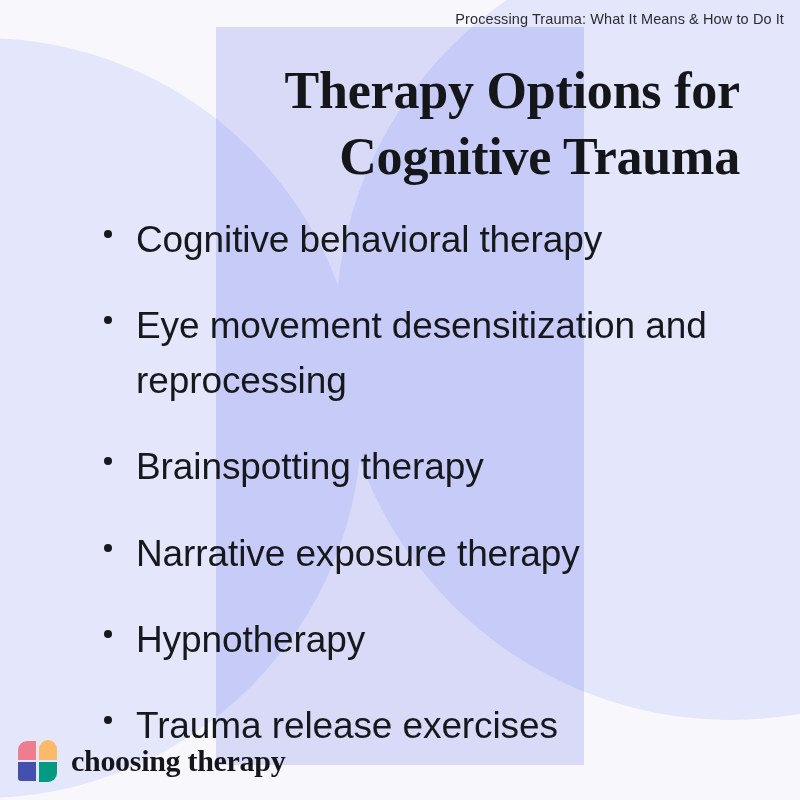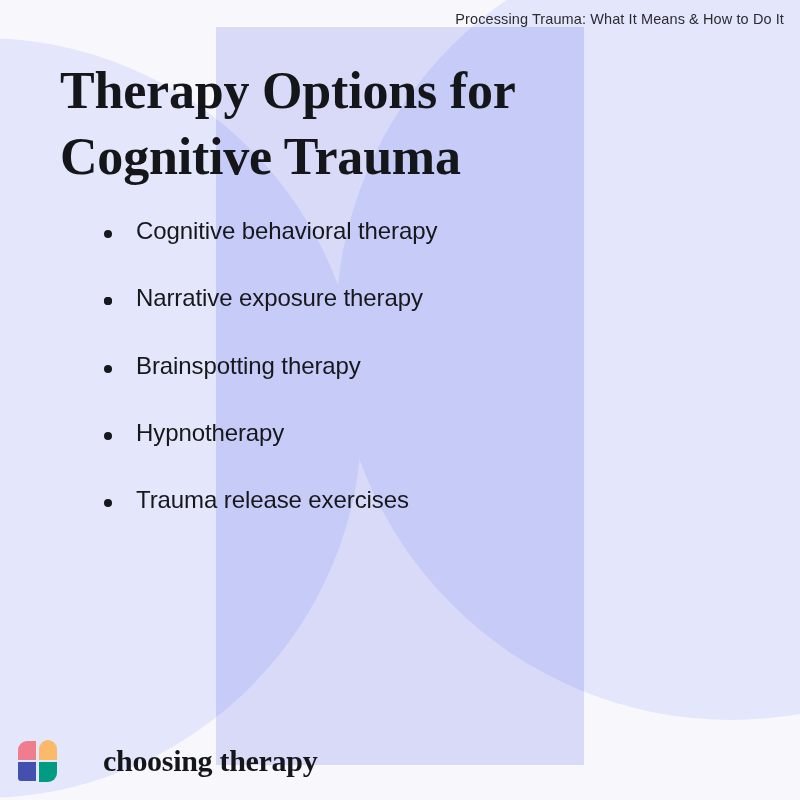--- a/index.html
+++ b/index.html
@@ -68,42 +68,42 @@
     font-size: 14.5px;
     color: #2b2b33;
     letter-spacing: 0.1px;
     white-space: nowrap;
   }
   .headline {
     position: absolute;
     top: 58px;
     left: 60px;
     width: 680px;
-    text-align: left;
+    text-align: right;
     font-family: "Liberation Serif", "DejaVu Serif", serif;
     font-weight: bold;
     font-size: 52px;
     line-height: 1.26;
     color: #15161a;
     letter-spacing: -0.2px;
   }
   .bullets {
     position: absolute;
     top: 213px;
     left: 96px;
     width: 640px;
     margin: 0;
     padding: 0;
     list-style: none;
   }
   .bullet {
     position: relative;
     padding-left: 40px;
     margin-bottom: 32px;
-    font-size: 24px;
+    font-size: 37px;
     line-height: 1.47;
     color: #17181c;
     letter-spacing: -0.1px;
   }
   .bullet .dot {
     position: absolute;
     left: 8px;
     top: 17px;
     width: 8px;
     height: 8px;
@@ -135,21 +135,20 @@
   .q-tr { left: 21px; top: 0;    background: #fbb96a; border-radius: 9px 9px 0 0; height: 20px; }
   .q-bl { left: 0;    top: 22px; background: #4450af; border-radius: 0 0 0 3px; }
   .q-br { left: 21px; top: 22px; background: #009b82; border-radius: 0 0 9px 0; height: 20px; }
   .logo-word {
     font-family: "Liberation Serif", "DejaVu Serif", serif;
     font-size: 30px;
     font-weight: 600;
     color: #15161a;
     letter-spacing: -0.3px;
     white-space: nowrap;
-    margin-left: 32px;
   }
 </style>
 </head>
 <body>
 
 <div id="canvas">
 
   <div class="bg-layer">
     <div class="bg-circle-left"></div>
     <div class="bg-circle-right"></div>
@@ -165,28 +164,29 @@
       <div>Cognitive Trauma</div>
     </div>
 
     <ul class="bullets">
       <li class="bullet">
         <span class="dot"></span>
         <span>Cognitive behavioral therapy</span>
       </li>
       <li class="bullet">
         <span class="dot"></span>
+        <span>Eye movement desensitization and reprocessing</span>
+      </li>
+      <li class="bullet">
+        <span class="dot"></span>
+        <span>Brainspotting therapy</span>
       </li>
       <li class="bullet">
         <span class="dot"></span>
         <span>Narrative exposure therapy</span>
-      </li>
-      <li class="bullet">
-        <span class="dot"></span>
-        <span>Brainspotting therapy</span>
       </li>
       <li class="bullet">
         <span class="dot"></span>
         <span>Hypnotherapy</span>
       </li>
       <li class="bullet">
         <span class="dot"></span>
         <span>Trauma release exercises</span>
       </li>
     </ul>

